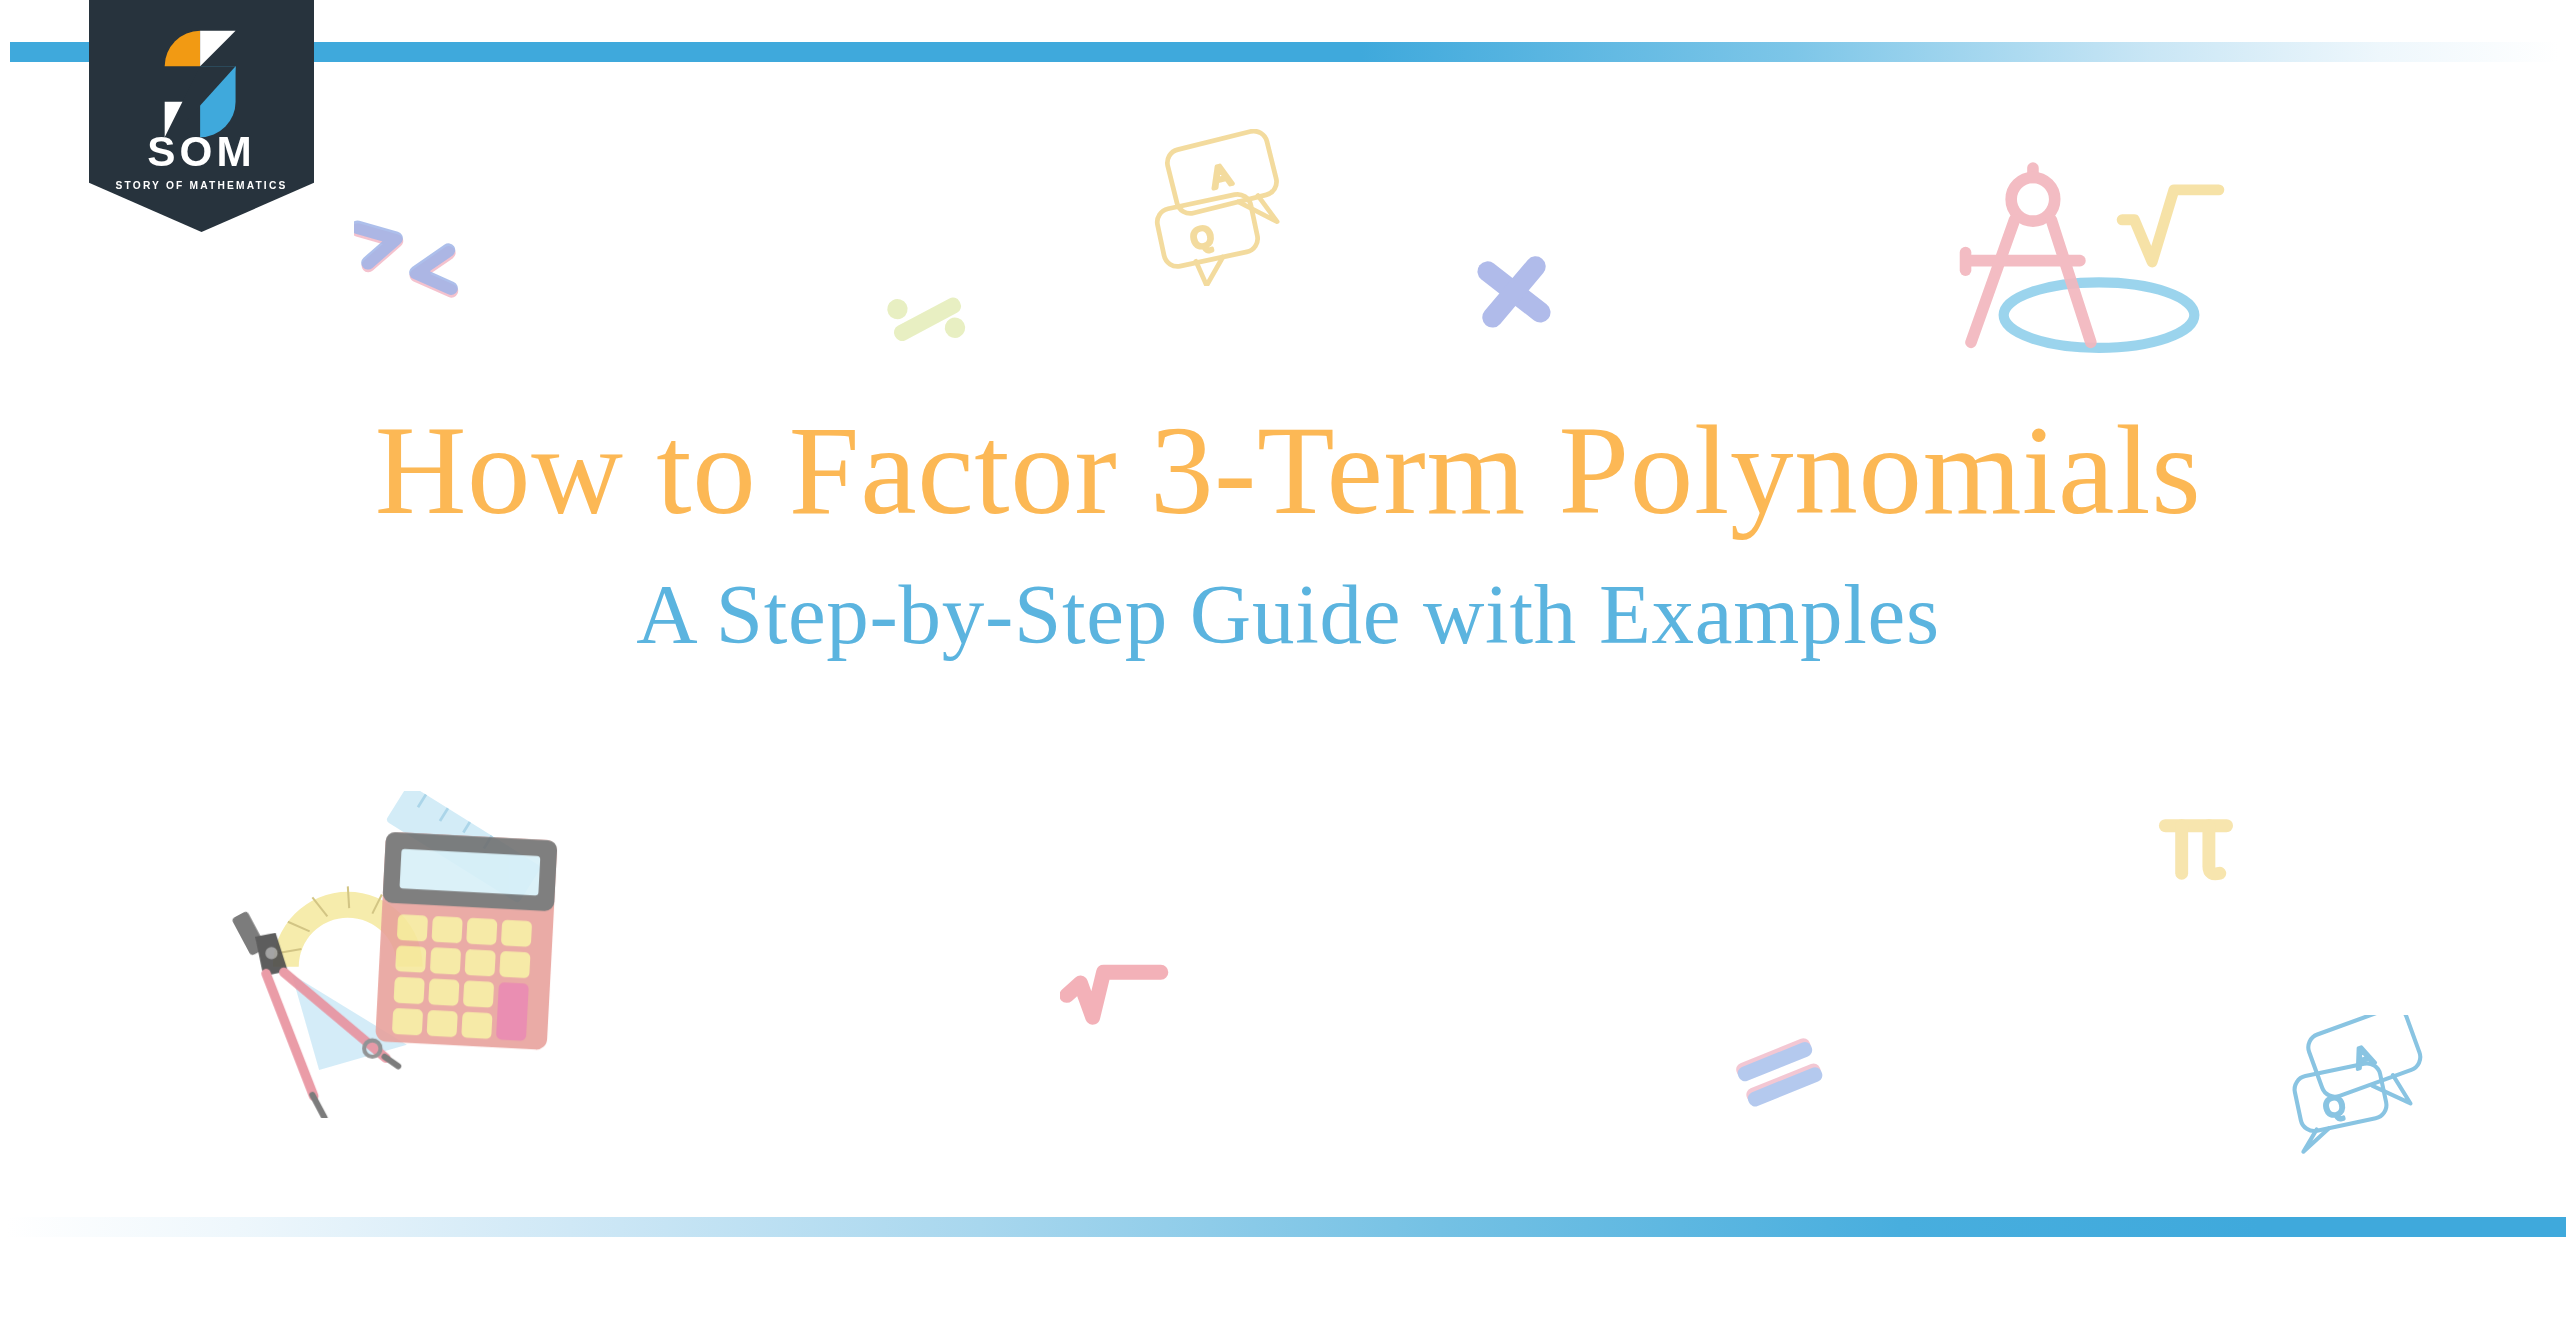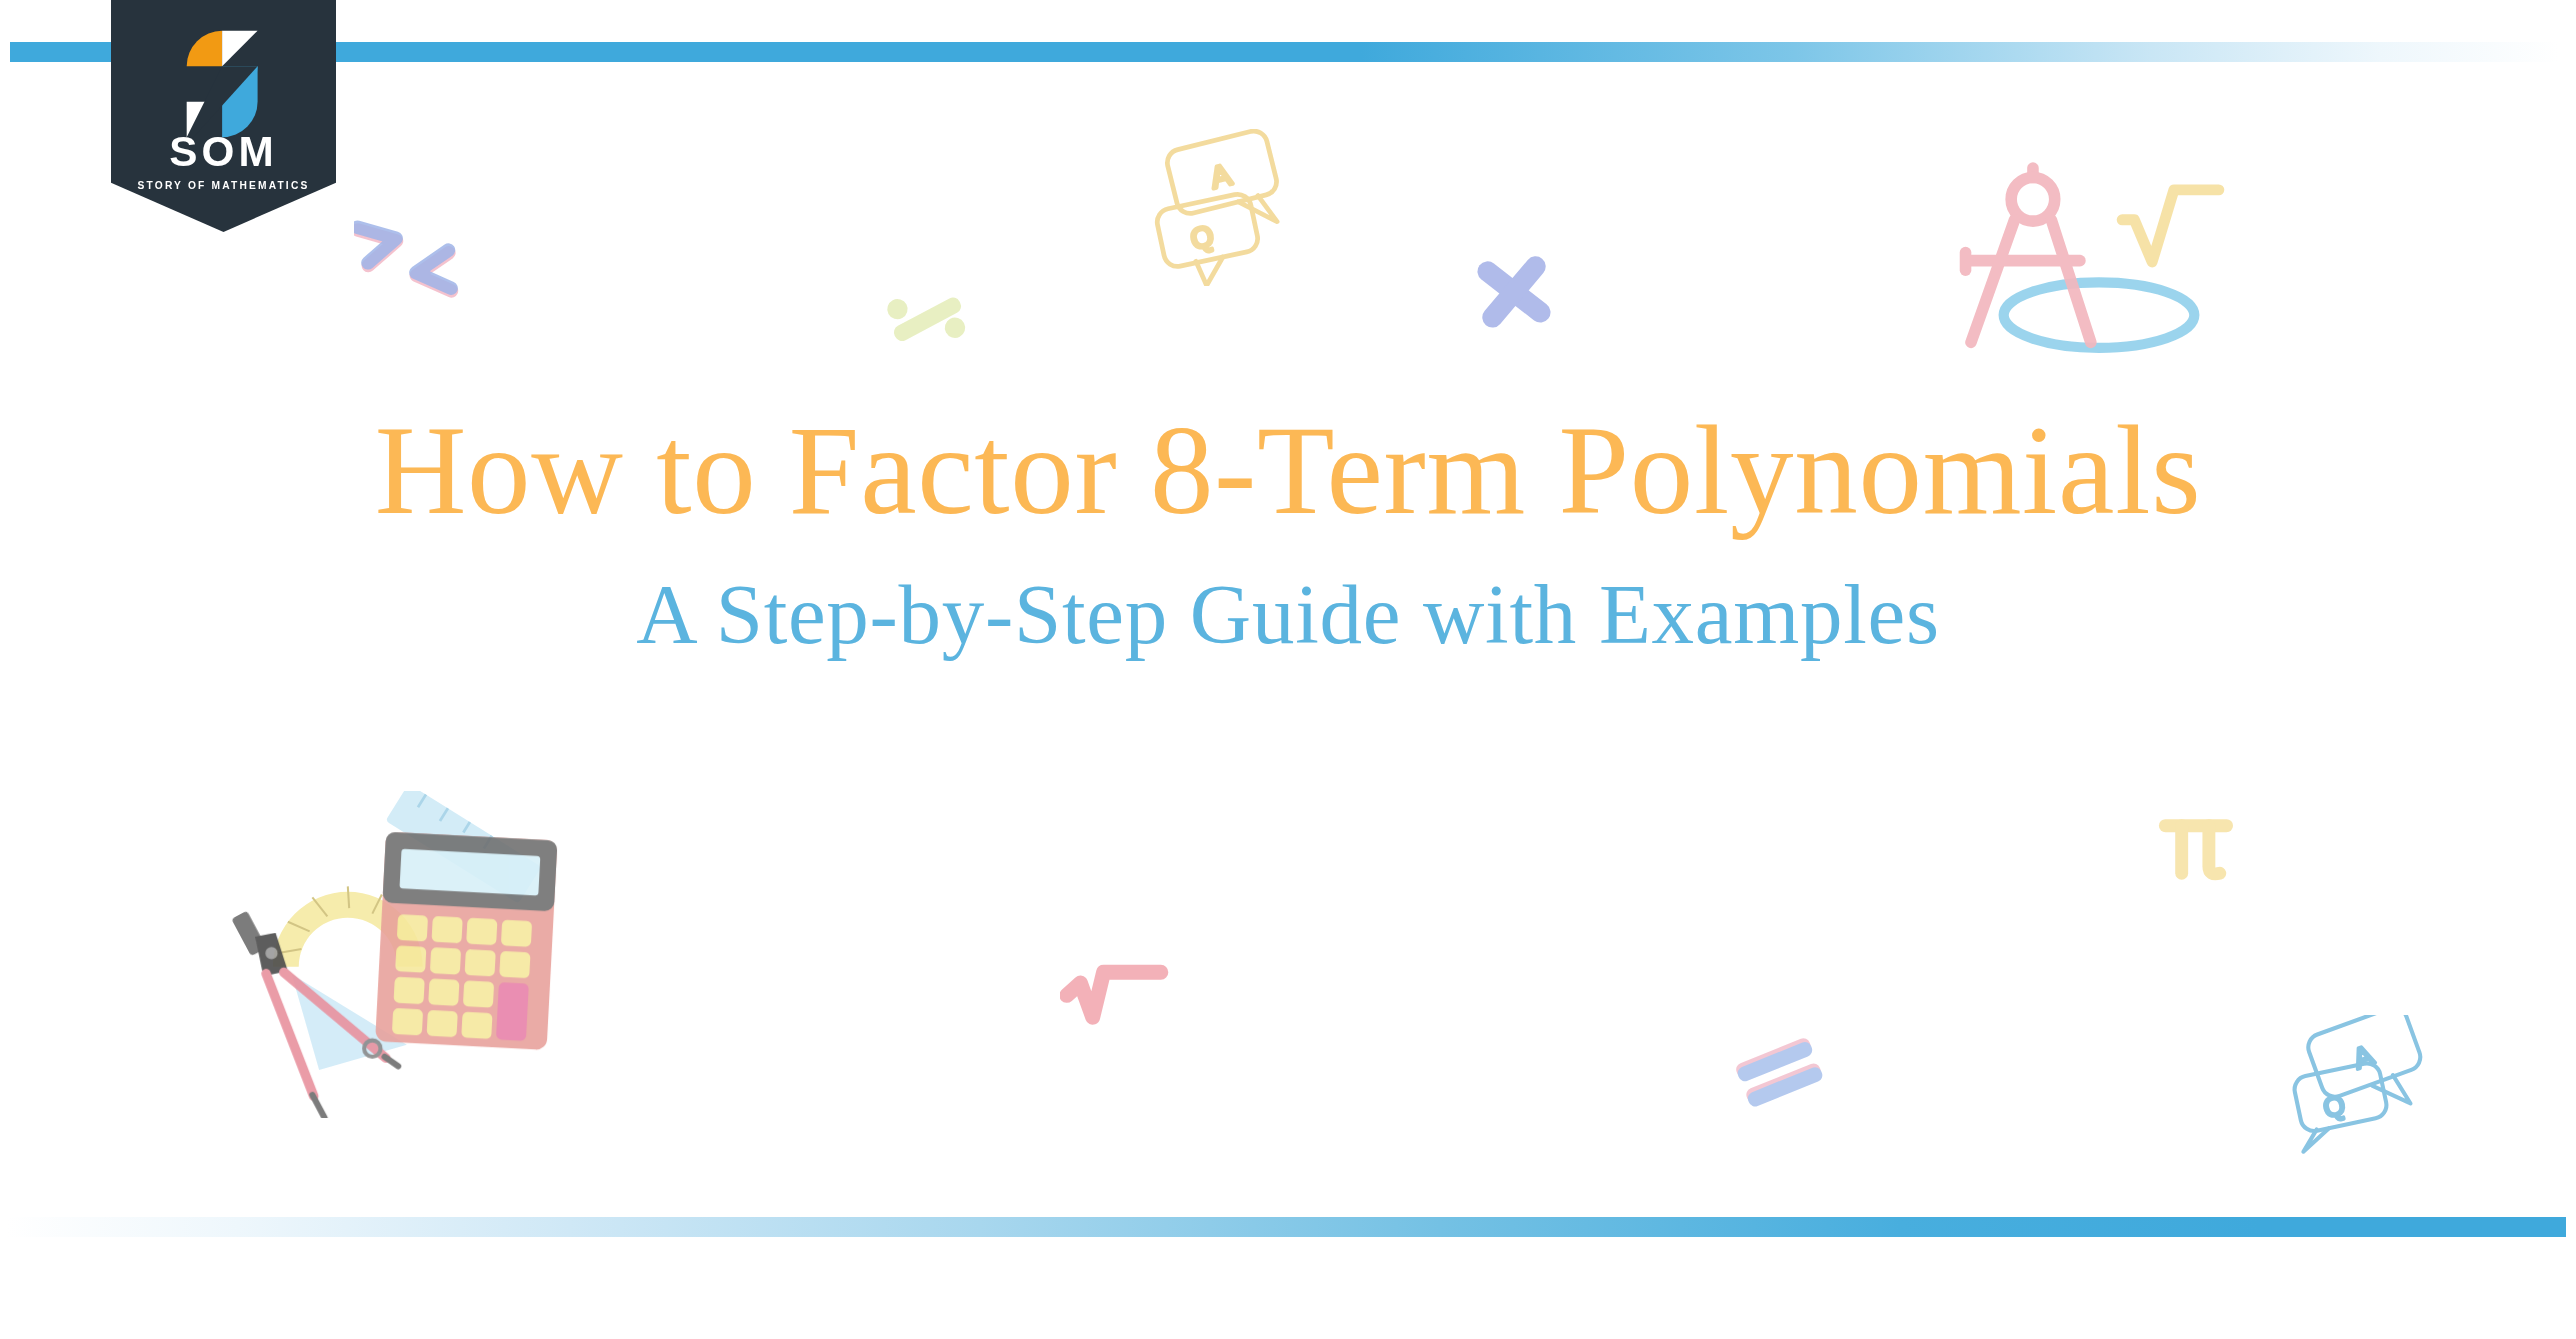--- a/index.html
+++ b/index.html
@@ -48,21 +48,21 @@
         #a8d7ee 38%,
         #74c1e4 56%,
         #48aede 74%,
         #3FA9DC 88%,
         #3FA9DC 100%);
   }
 
   
   .logo {
     position: absolute;
-    left: 70px;
+    left: 48px;
     top: 0px;
     width: 225px;
     height: 232px;
     padding-left: 41px;
   }
   .logo svg { display: block; width: 100%; height: 100%; }
 
   
   .headline-wrap {
     position: absolute;
@@ -295,20 +295,20 @@
         <g transform="rotate(-12 90 140)">
           <rect x="20" y="78" width="128" height="82" rx="20"></rect>
           <path d="M40 158 L14 186 L58 160"></path>
           <text x="72" y="144" text-anchor="middle" font-family="Liberation Sans, sans-serif" font-size="40" stroke-width="5" fill="none">Q</text>
         </g>
       </g>
     </svg>
   </div>
 
   <div class="headline-wrap">
-    <h1 class="headline">How to Factor 8-Term Polynomials</h1>
+    <h1 class="headline">How to Factor 3-Term Polynomials</h1>
     <h2 class="subhead">A Step-by-Step Guide with Examples</h2>
   </div>
 
   <div class="rule-bottom"></div>
 
 </div>
 
 
 </body></html>

